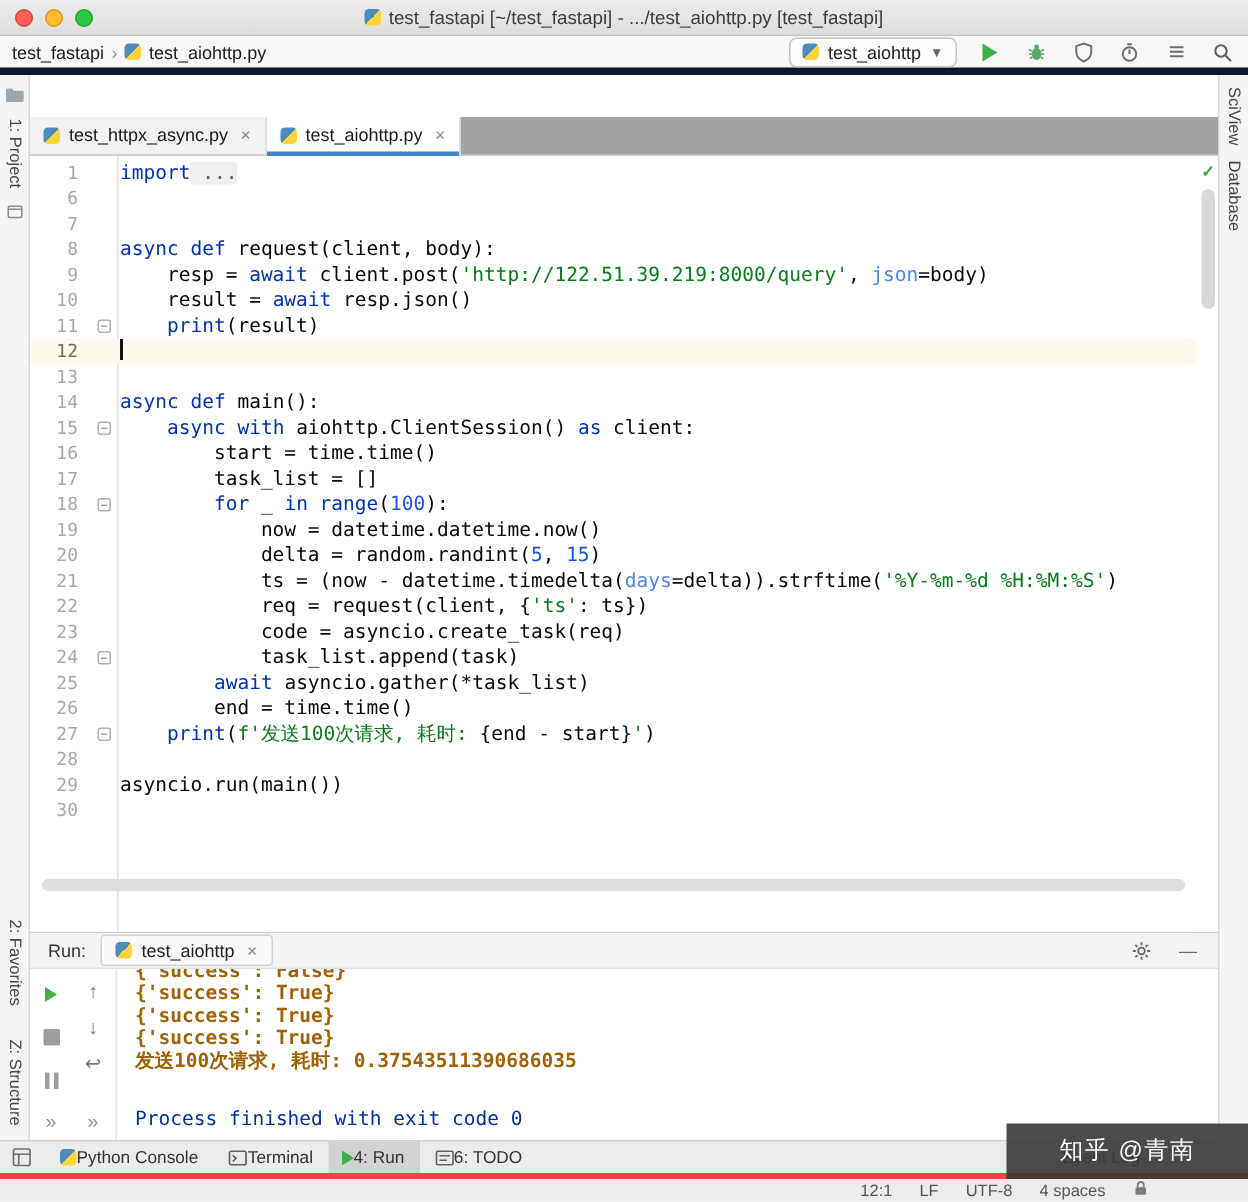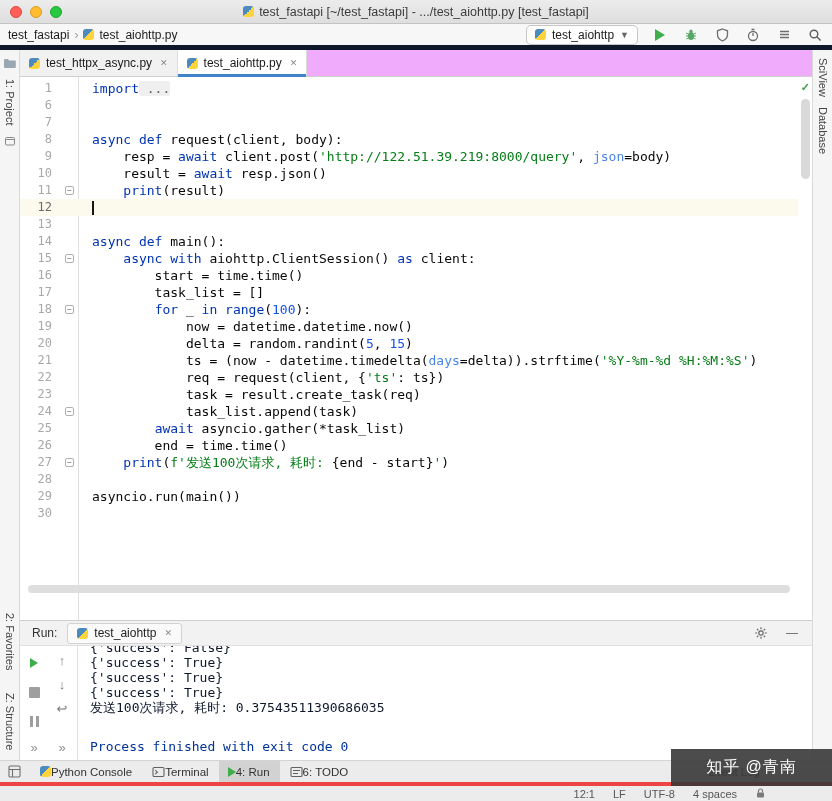--- a/index.html
+++ b/index.html
@@ -42,41 +42,41 @@
   .stripe { width:20px; background:#f5f5f5; display:flex; flex-direction:column; align-items:center; }
   .stripe.left { border-right:1px solid #dadada; }
   .stripe.right { border-left:1px solid #dadada; }
   .vtext { writing-mode:vertical-rl; font-size:11px; color:#454545; white-space:nowrap; }
   .stripe .bottom-group { margin-top:auto; margin-bottom:10px; display:flex; flex-direction:column; gap:22px; align-items:center; }
   .stripe .top-group { margin-top:8px; display:flex; flex-direction:column; gap:10px; align-items:center; }
 
   .center { flex:1; display:flex; flex-direction:column; min-width:0; }
 
   
-  .tabbar { height:27px; background:#f0abfc; border-bottom:1px solid #cfcfcf; display:flex; align-items:stretch; }
+  .tabbar { height:27px; background:#a3a3a3; border-bottom:1px solid #cfcfcf; display:flex; align-items:stretch;margin-top:28px; }
   .tab { display:flex; align-items:center; gap:6px; padding:0 9px; font-size:12px; color:#1a1a1a;
          border-right:1px solid #dcdcdc; position:relative; background:#f1f1f1; }
   .tab.active { background:#fff; }
   .tab.active::after { content:""; position:absolute; left:0; right:0; bottom:-1px; height:3px; background:#4083c9; }
   .tab-close { font-size:9px; color:#8a8a8a; margin-left:2px; }
 
   
   .editor { position:relative; height:543px; background:#fff; overflow:hidden; }
   .gutterline { position:absolute; left:58px; top:0; bottom:0; width:1px; background:#e0e0e0; }
   .lines { padding-top:3px; position:relative; }
   .eline { display:flex; height:17px; line-height:17px;
            font-family:"DejaVu Sans Mono","Liberation Mono",monospace; font-size:13px; }
   .eline.caret-line { background:#fcfaed; }
   .ln { width:38px; flex:none; text-align:right; padding-right:6px; color:#a8a8a8; font-size:12px; }
   .caret-line .ln { color:#6b6b6b; }
   .foldcol { width:20px; flex:none; position:relative; }
   .foldbox { position:absolute; right:4px; top:4px; width:9px; height:9px; border:1px solid #b0b0b0;
              border-radius:2px; background:#fff; color:#7a7a7a; font:8px/7px "DejaVu Sans Mono",monospace; text-align:center; }
   .foldbox::before { content:"−"; }
-  .codetext { padding-left:14px; white-space:pre; color:#080808;text-align:center; }
+  .codetext { padding-left:2px; white-space:pre; color:#080808;text-align:center; }
   .tok-kw { color:#0033b3; }
   .tok-pl { color:#080808; }
   .tok-str { color:#067d17; }
   .tok-num { color:#1750eb; }
   .tok-arg { color:#4a86e8; }
   .tok-fold { color:#5c5c5c; background:#efefef; border-radius:2px; }
   .caretbar { display:inline-block; width:2px; height:14px; background:#151515; vertical-align:middle;
               margin-right:-2px; position:relative; top:-1px; }
   .hscroll { position:absolute; left:8px; right:22px; bottom:27px; height:8px; background:#dedede; border-radius:4px; }
   .vstrip { position:absolute; top:0; right:0; bottom:0; width:14px; background:#fff; }
@@ -96,21 +96,21 @@
   .rt-col { width:28px; display:flex; flex-direction:column; align-items:center; gap:11px; padding-bottom:6px; height:106px; }
   .rt-col .pushdown { margin-top:auto; }
   .stop-sq { width:11px; height:11px; background:#9e9e9e; border-radius:1px; }
   .pausebars { width:9px; height:11px; border-left:3px solid #9e9e9e; border-right:3px solid #9e9e9e; }
   .gicon { color:#7a7a7a; font-size:13px; line-height:13px; }
   .chev { color:#8f8f8f; font-size:13px; line-height:13px; }
   .console { flex:1; overflow:hidden; padding-left:12px;
              font-family:"DejaVu Sans Mono","Liberation Mono",monospace; font-size:13px; }
   .cline { line-height:15px; min-height:15px; white-space:pre; }
   .cline:first-child { margin-top:-6px; }
-  .cline.out { color:#0f172a; }
+  .cline.out { color:#a16207;font-weight:bold; }
   .cline.sys { color:#00329a;margin-top:9px; }
 
   
   .bottombar { height:22px; background:#ececec; border-top:1px solid #d4d4d4; display:flex; align-items:center;
                font-size:11.5px; color:#333; position:relative; }
   .corner-icon { margin:0 9px 0 8px; display:inline-flex; }
   .bb-item { display:flex; align-items:center; padding:0 10px; height:100%; }
   .bb-item.active { background:#d2d2d2;padding-left:9px; }
   .eventlog { position:absolute; right:72px; top:0; height:100%; display:flex; align-items:center; color:#333; }
 
@@ -317,21 +317,21 @@
               <span class="codetext"><span class="tok-pl">            ts = (now - datetime.timedelta(</span><span class="tok-arg">days</span><span class="tok-pl">=delta)).strftime(</span><span class="tok-str">'%Y-%m-%d %H:%M:%S'</span><span class="tok-pl">)</span></span>
             </div>
             <div class="eline">
               <span class="ln">22</span>
               <span class="foldcol"></span>
               <span class="codetext"><span class="tok-pl">            req = request(client, {</span><span class="tok-str">'ts'</span><span class="tok-pl">: ts})</span></span>
             </div>
             <div class="eline">
               <span class="ln">23</span>
               <span class="foldcol"></span>
-              <span class="codetext"><span class="tok-pl">            task = result.create_task(req)</span></span>
+              <span class="codetext"><span class="tok-pl">            code = asyncio.create_task(req)</span></span>
             </div>
             <div class="eline">
               <span class="ln">24</span>
               <span class="foldcol">
                 <span class="foldbox"></span>
               </span>
               <span class="codetext"><span class="tok-pl">            task_list.append(task)</span></span>
             </div>
             <div class="eline">
               <span class="ln">25</span>

